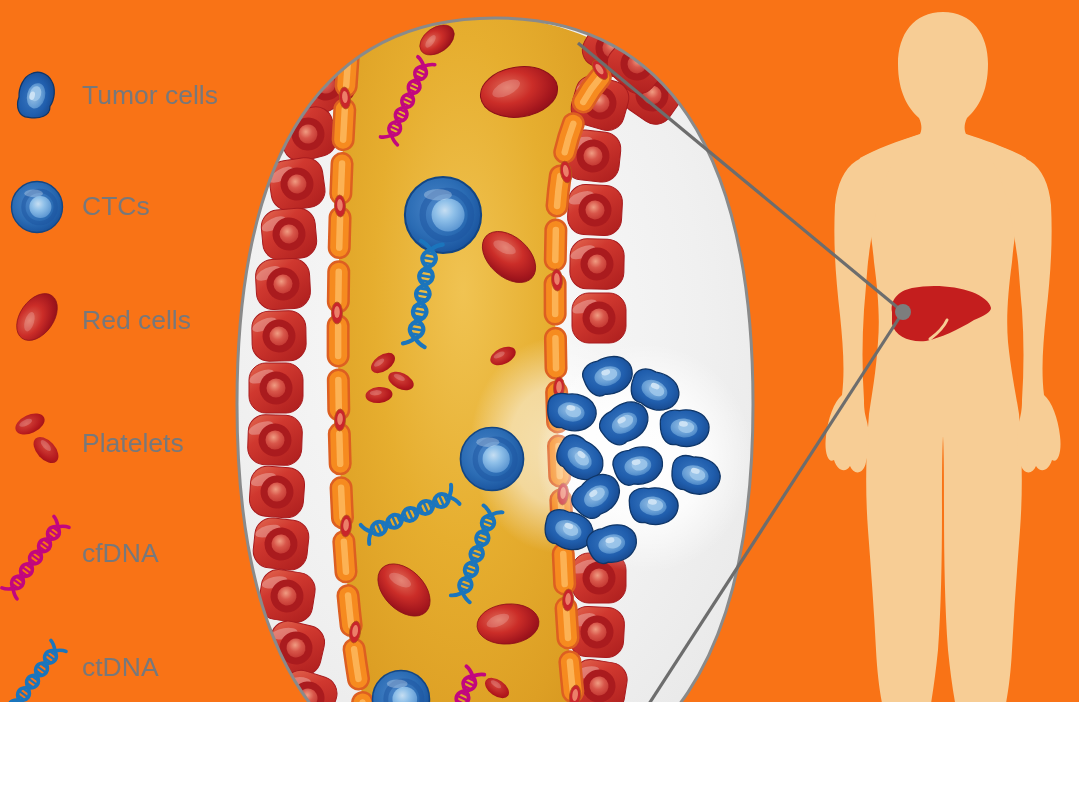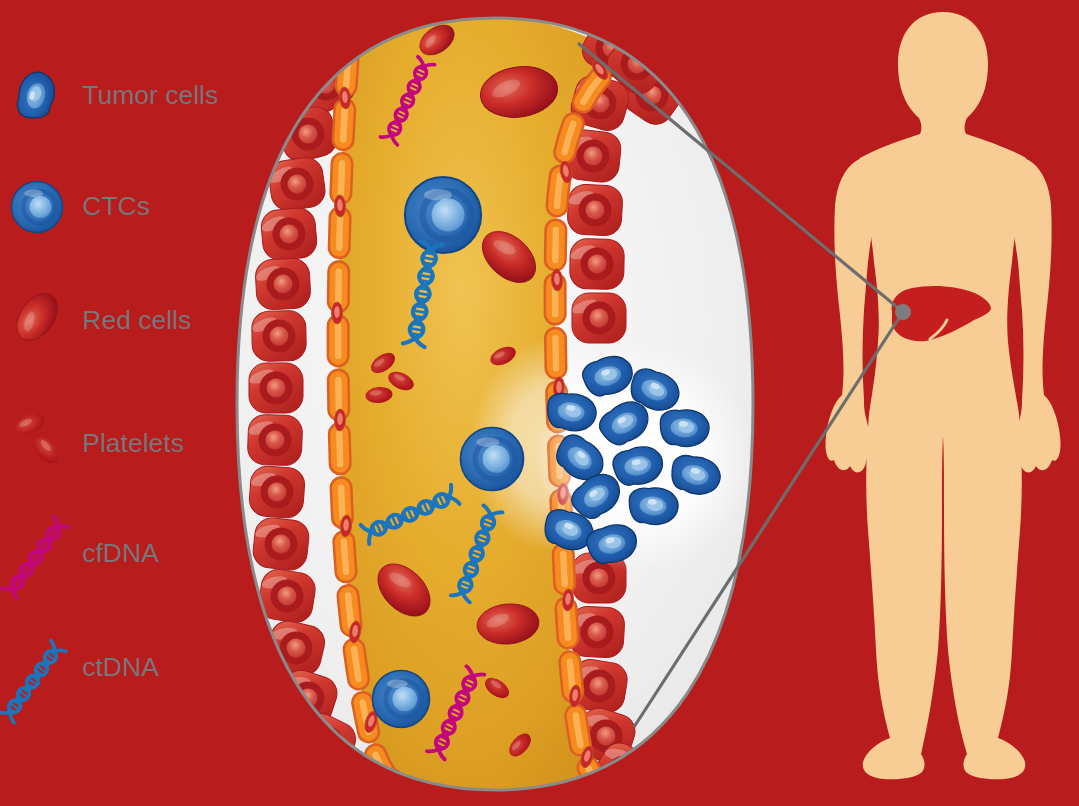--- a/index.html
+++ b/index.html
@@ -1,16 +1,16 @@
 <!DOCTYPE html>
 <html><head>
 <meta charset="utf-8">
 <style>
   html,body{margin:0;padding:0;background:#ffffff;}
-  .stage{position:relative;width:1079px;height:806px;background:#b91c1c;overflow:hidden;
+  .stage{position:relative;width:1079px;height:702px;background:#f97316;overflow:hidden;
          font-family:"Liberation Sans", sans-serif;}
   svg text.legend-label{font-family:"Liberation Sans", sans-serif;font-size:26.5px;fill:#77787b;}
 </style>
 </head>
 <body>
 
 <div class="stage">
 <svg width="1079" height="806" viewBox="0 0 1079 806" xmlns="http://www.w3.org/2000/svg">
   <defs>
     <radialGradient id="grayFill" cx="45%" cy="40%" r="75%">

